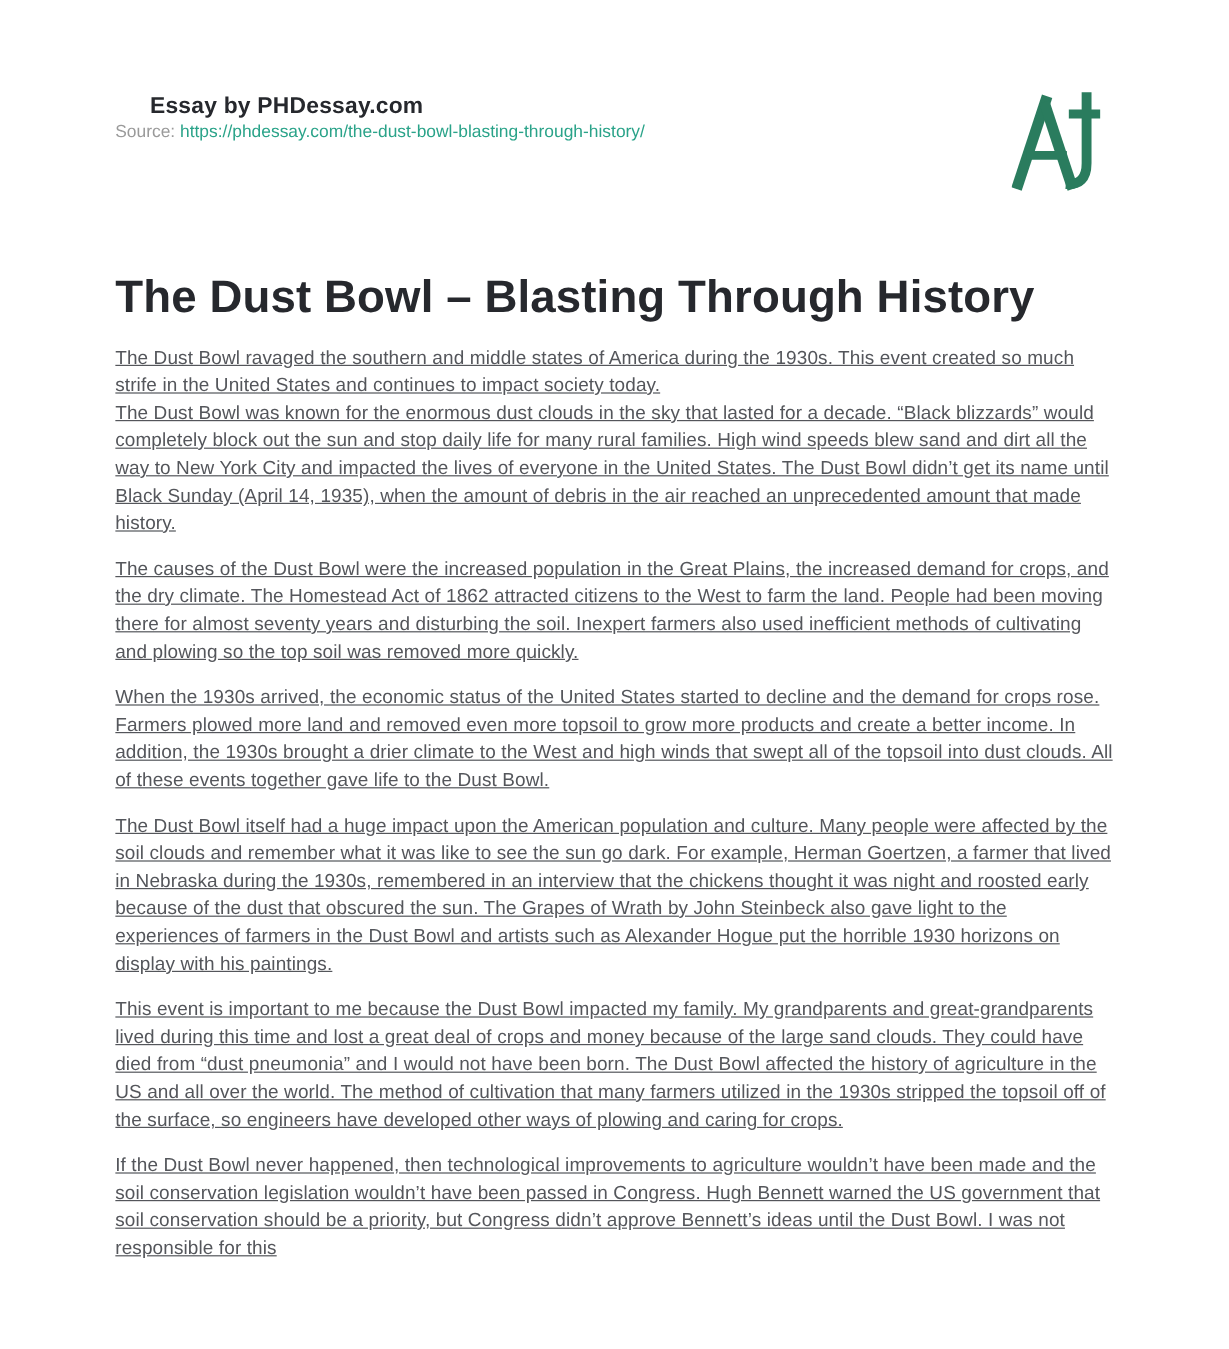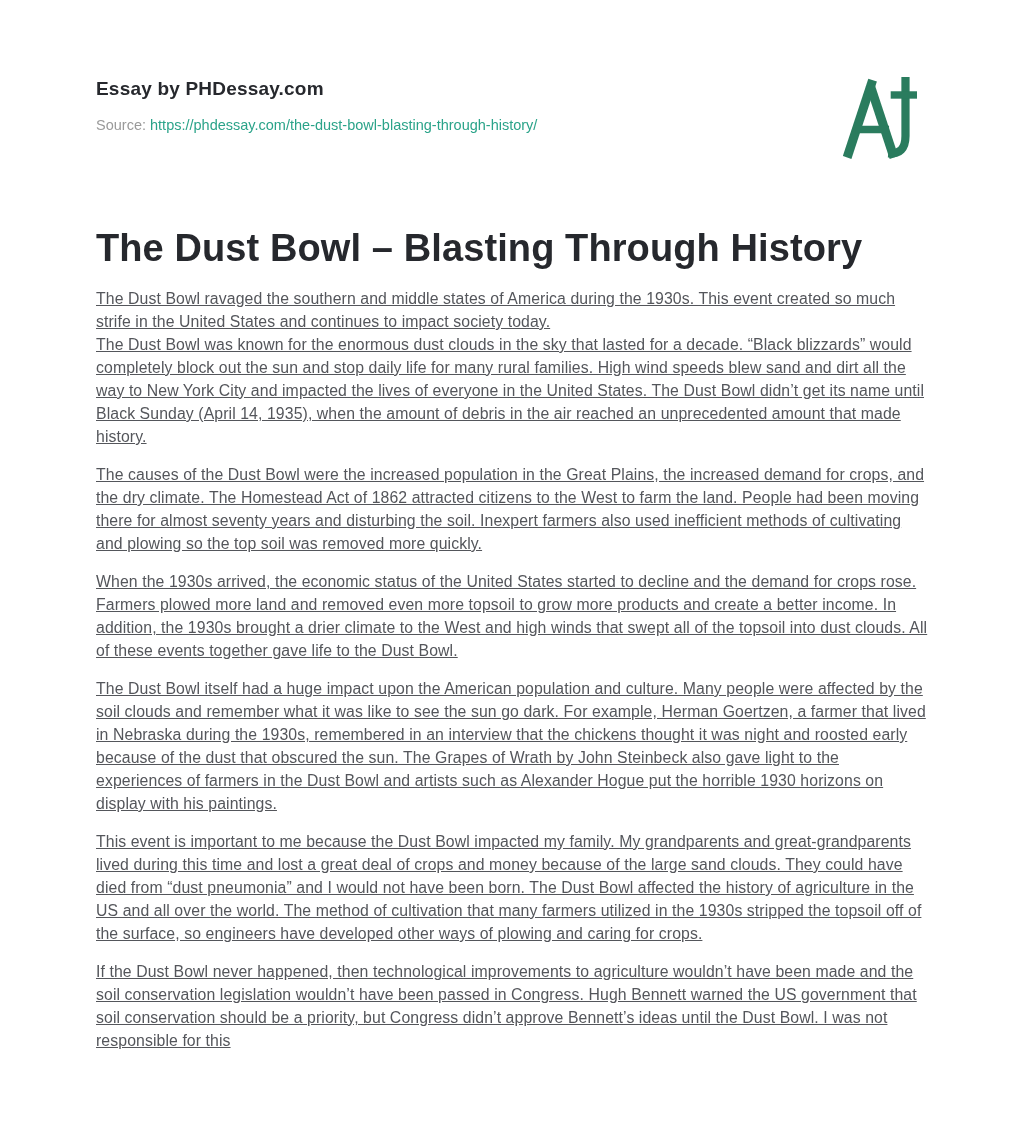--- a/index.html
+++ b/index.html
@@ -20,23 +20,24 @@
     position: absolute;
     top: 78px;
     left: 96px;
     width: 640px;
   }
   .brand {
     font-size: 19px;
     font-weight: 700;
     color: #26282d;
     letter-spacing: 0.2px;
+    margin-left: 29px;
   }
   .source-line {
-    margin-top: 17px;
+    margin-top: 2px;
     font-size: 14.5px;
     color: #9a9a9a;
   }
   .source-line a {
     color: #2aa389;
     text-decoration: none;
     cursor: pointer;
   }
   .logo {
     position: absolute;

